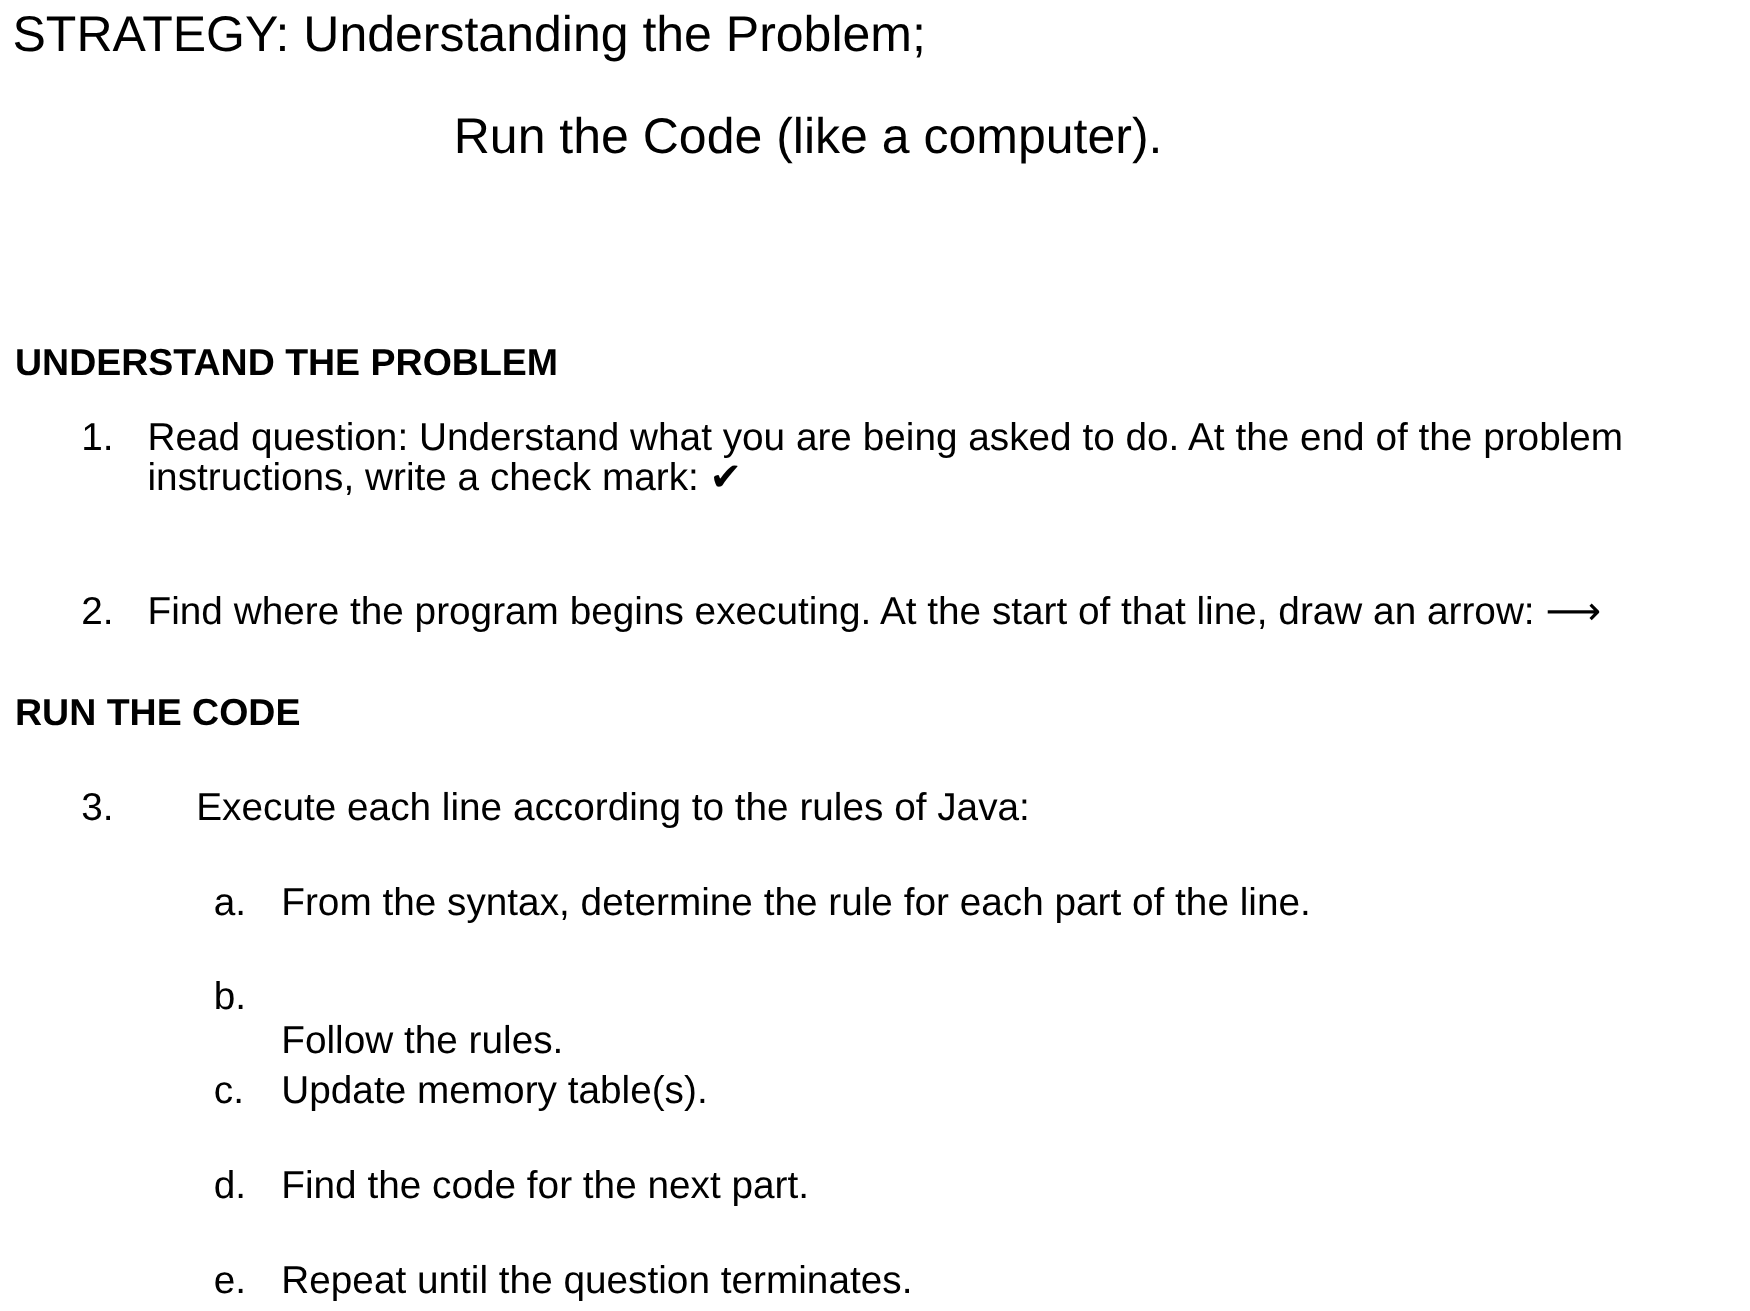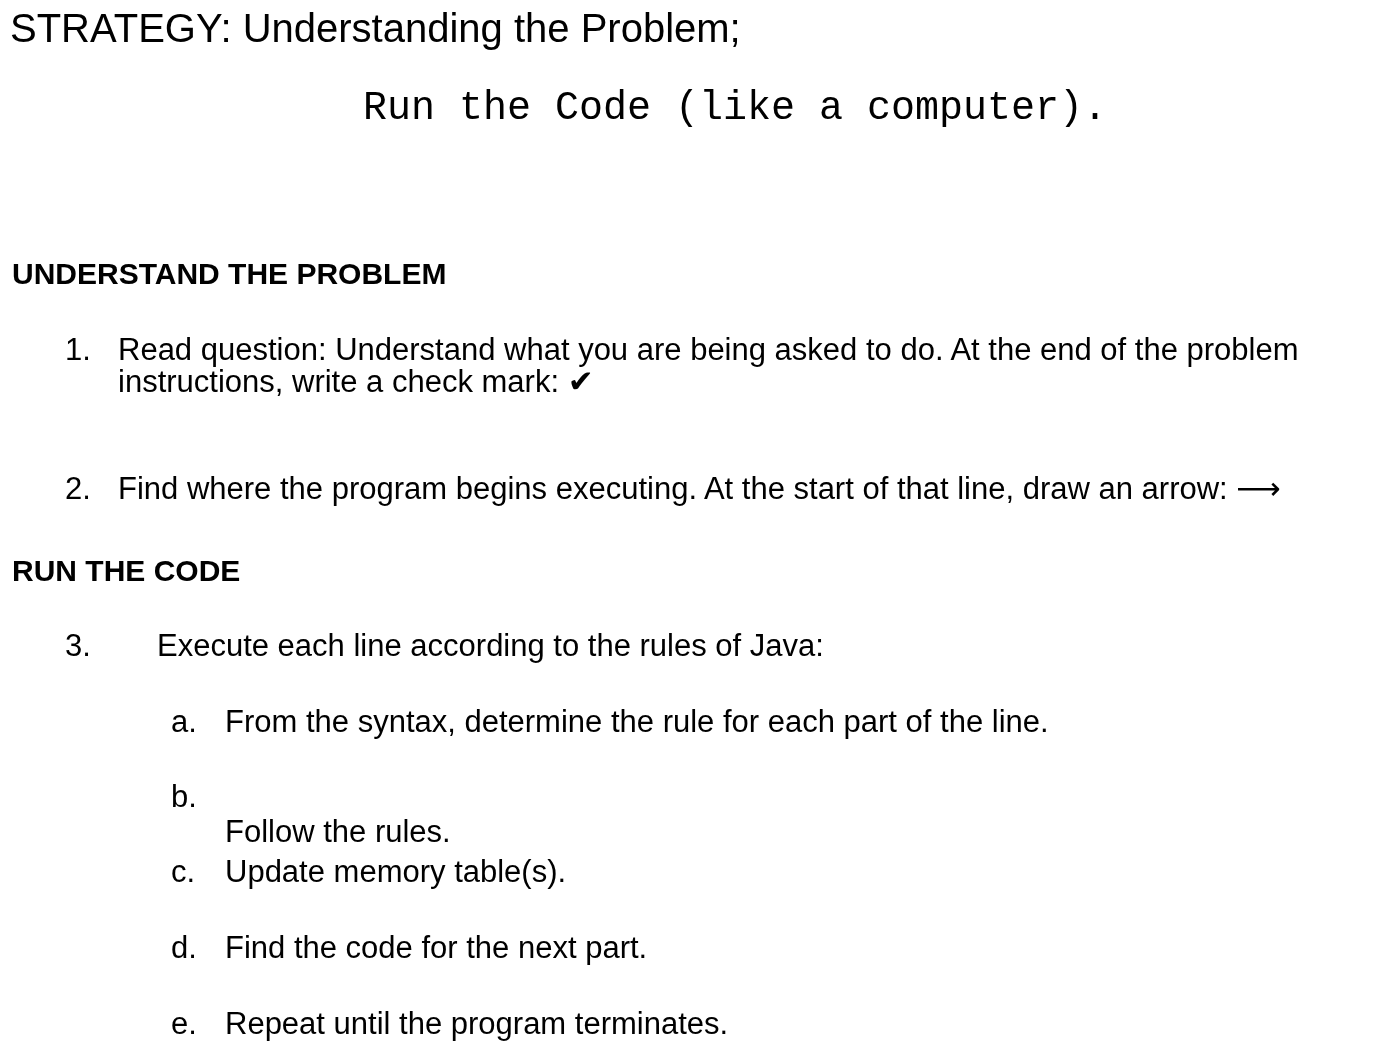--- a/index.html
+++ b/index.html
@@ -11,23 +11,23 @@
   .title { font-size: 40px; line-height: 1; }
   .heading { font-size: 30px; font-weight: bold; line-height: 1; }
   .body { font-size: 31px; line-height: 1; }
   b { font-weight: normal; }
 </style>
 </head>
 <body>
 
 <div>
   <div class="abs title" style="left:10px; top:8px;">STRATEGY: Understanding the Problem;</div>
-  <div class="abs title" style="left:363px; top:89px;font-family:Liberation Mono, monospace;">Run the Code (like a computer).</div>
+  <div class="abs title" style="left:363px; top:89px;">Run the Code (like a computer).</div>
 
-  <div class="abs heading" style="left:12px; top:259px;text-align:right;">UNDERSTAND THE PROBLEM</div>
+  <div class="abs heading" style="left:12px; top:276px;text-align:right;">UNDERSTAND THE PROBLEM</div>
 
   <div class="abs body" style="left:65px; top:334px;">1.</div>
   <div class="abs body" style="left:118px; top:334px;">Read question: Understand what you are being asked to do. At the end of the problem</div>
   <div class="abs body" style="left:118px; top:366px;">instructions, write a check mark: ✔</div>
 
   <div class="abs body" style="left:65px; top:473px;">2.</div>
   <div class="abs body" style="left:118px; top:473px;">
     <b>Find where the program begins executing</b><span>. At the start of that line, draw an arrow: ⟶</span>
   </div>
 
@@ -42,14 +42,14 @@
   <div class="abs body" style="left:171px; top:781px;">b.</div>
   <div class="abs body" style="left:225px; top:816px;">Follow the rules.</div>
 
   <div class="abs body" style="left:171px; top:856px;">c.</div>
   <div class="abs body" style="left:225px; top:856px;">Update memory table(s).</div>
 
   <div class="abs body" style="left:171px; top:932px;">d.</div>
   <div class="abs body" style="left:225px; top:932px;">Find the code for the next part.</div>
 
   <div class="abs body" style="left:171px; top:1008px;">e.</div>
-  <div class="abs body" style="left:225px; top:1008px;">Repeat until the program terminates.</div>
+  <div class="abs body" style="left:225px; top:1008px;">Repeat until the question terminates.</div>
 </div>
 
 </body></html>

